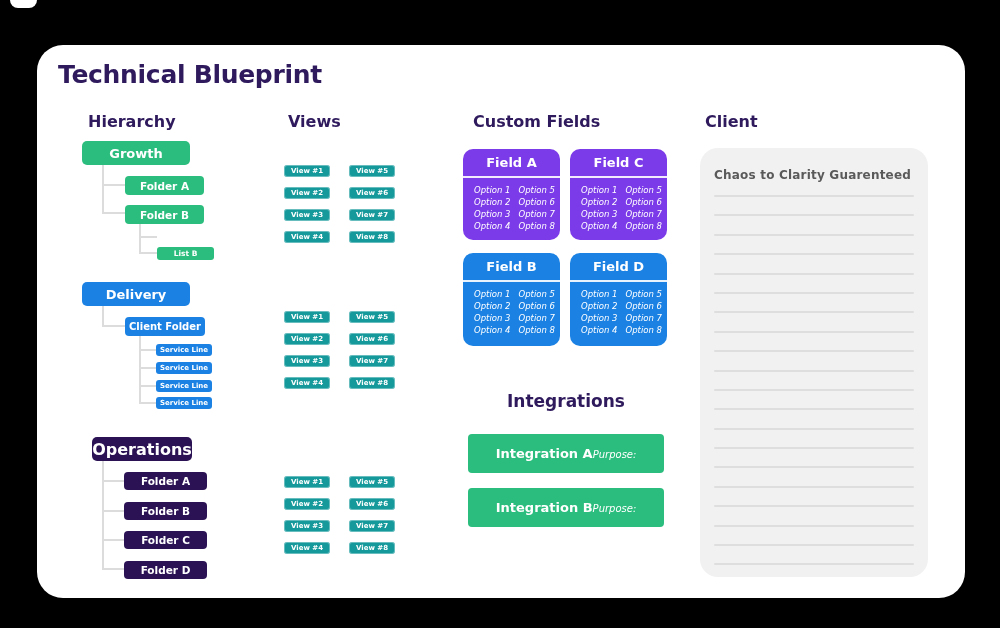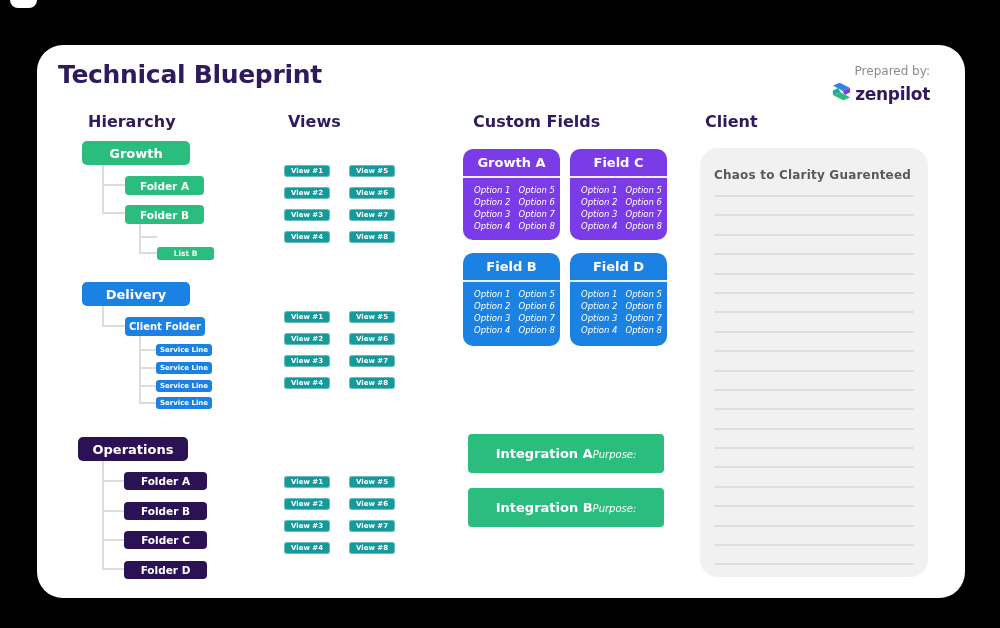--- a/index.html
+++ b/index.html
@@ -48,34 +48,20 @@
 </style>
 </head>
 <body>
 
 <div id="page">
   <div class="fragment"></div>
   <div class="card"></div>
 
   <div class="page-title">Technical Blueprint</div>
 
-  <div class="prepared">
-    <div class="label">Prepared by:</div>
-    <div class="logo-row">
-      <span>
-        <svg width="21" height="19" viewBox="0 0 24 22">
-          <path d="M2 4 L10 1 L22 7 L13 10 Z" fill="#2E86E0"></path>
-          <path d="M22 7 L22 12 L16 15 L13 10 Z" fill="#7B3BE8"></path>
-          <path d="M22 18 L14 21 L2 15 L11 12 Z" fill="#2BBD7D"></path>
-          <path d="M2 15 L2 10 L8 7 L11 12 Z" fill="#1AA9A0"></path>
-        </svg>
-      </span>
-      <span class="wordmark">zenpilot</span>
-    </div>
-  </div>
 
   <div class="heading" style="left:88px;top:112px">Hierarchy</div>
   <div class="heading" style="left:288px;top:112px">Views</div>
   <div class="heading" style="left:473px;top:112px">Custom Fields</div>
   <div class="heading" style="left:705px;top:112px">Client</div>
 
   <div class="line" style="left:102px;top:165px;width:2px;height:49px"></div>
   <div class="line" style="left:102px;top:184px;width:23px;height:2px"></div>
   <div class="line" style="left:102px;top:212px;width:23px;height:2px"></div>
   <div class="line" style="left:139px;top:224px;width:2px;height:30px"></div>
@@ -99,21 +85,21 @@
   <div class="node blue" style="left:156px;top:344px;width:56px;height:12px;font-size:7px;border-radius:3px">Service Line</div>
   <div class="node blue" style="left:156px;top:362px;width:56px;height:12px;font-size:7px;border-radius:3px">Service Line</div>
   <div class="node blue" style="left:156px;top:380px;width:56px;height:12px;font-size:7px;border-radius:3px">Service Line</div>
   <div class="node blue" style="left:156px;top:397px;width:56px;height:12px;font-size:7px;border-radius:3px">Service Line</div>
 
   <div class="line" style="left:102px;top:461px;width:2px;height:109px"></div>
   <div class="line" style="left:102px;top:480px;width:22px;height:2px"></div>
   <div class="line" style="left:102px;top:510px;width:22px;height:2px"></div>
   <div class="line" style="left:102px;top:539px;width:22px;height:2px"></div>
   <div class="line" style="left:102px;top:568px;width:22px;height:2px"></div>
-  <div class="node dark" style="left:78px;top:437px;width:110px;height:24px;font-size:13px">Operations</div>
+  <div class="node dark" style="left:92px;top:437px;width:100px;height:24px;font-size:16px">Operations</div>
   <div class="node dark" style="left:124px;top:472px;width:83px;height:18px;font-size:10.5px;border-radius:4px">Folder A</div>
   <div class="node dark" style="left:124px;top:502px;width:83px;height:18px;font-size:10.5px;border-radius:4px">Folder B</div>
   <div class="node dark" style="left:124px;top:531px;width:83px;height:18px;font-size:10.5px;border-radius:4px">Folder C</div>
   <div class="node dark" style="left:124px;top:561px;width:83px;height:18px;font-size:10.5px;border-radius:4px">Folder D</div>
 
   <div class="views-group" style="left:284px;top:165px">
     <div class="view-chip" style="left:0;top:0">View #1</div>
     <div class="view-chip" style="left:0;top:22px">View #2</div>
     <div class="view-chip" style="left:0;top:44px">View #3</div>
     <div class="view-chip" style="left:0;top:66px">View #4</div>
@@ -139,21 +125,21 @@
     <div class="view-chip" style="left:0;top:22px">View #2</div>
     <div class="view-chip" style="left:0;top:44px">View #3</div>
     <div class="view-chip" style="left:0;top:66px">View #4</div>
     <div class="view-chip" style="left:65px;top:0">View #5</div>
     <div class="view-chip" style="left:65px;top:22px">View #6</div>
     <div class="view-chip" style="left:65px;top:44px">View #7</div>
     <div class="view-chip" style="left:65px;top:66px">View #8</div>
   </div>
 
   <div class="field purple" style="left:463px;top:149px;height:91px">
-    <div class="field-title">Growth A</div>
+    <div class="field-title">Field A</div>
     <div class="field-options">
       <span>Option 1</span>
       <span>Option 2</span>
       <span>Option 3</span>
       <span>Option 4</span>
       <span>Option 5</span>
       <span>Option 6</span>
       <span>Option 7</span>
       <span>Option 8</span>
     </div>
@@ -191,20 +177,21 @@
       <span>Option 2</span>
       <span>Option 3</span>
       <span>Option 4</span>
       <span>Option 5</span>
       <span>Option 6</span>
       <span>Option 7</span>
       <span>Option 8</span>
     </div>
   </div>
 
+  <div class="integrations-heading">Integrations</div>
   <div class="integration" style="top:434px">
     <div class="name">Integration A</div>
     <div class="purpose">Purpose:</div>
   </div>
   <div class="integration" style="top:488px">
     <div class="name">Integration B</div>
     <div class="purpose">Purpose:</div>
   </div>
 
   <div class="summary-panel">

